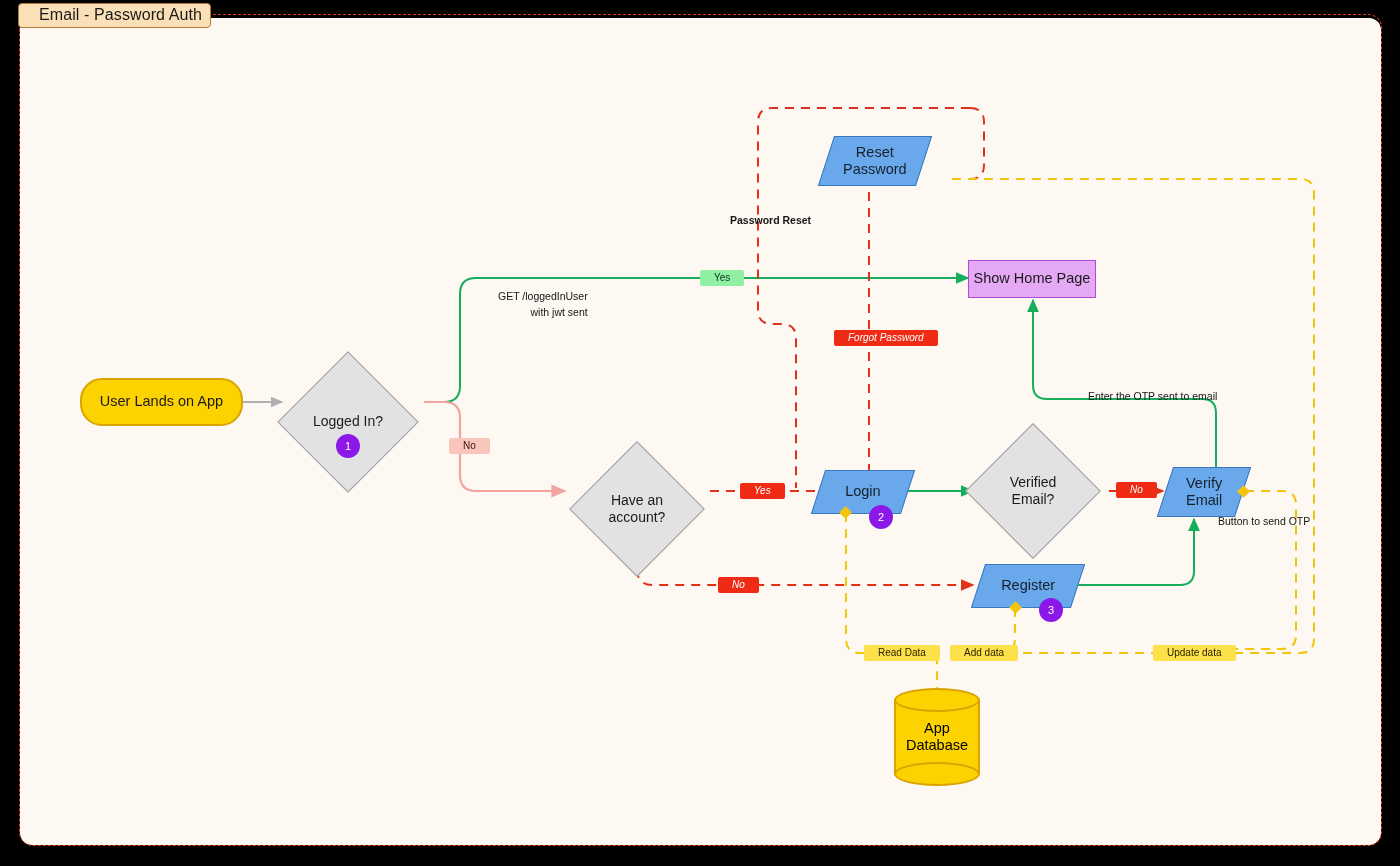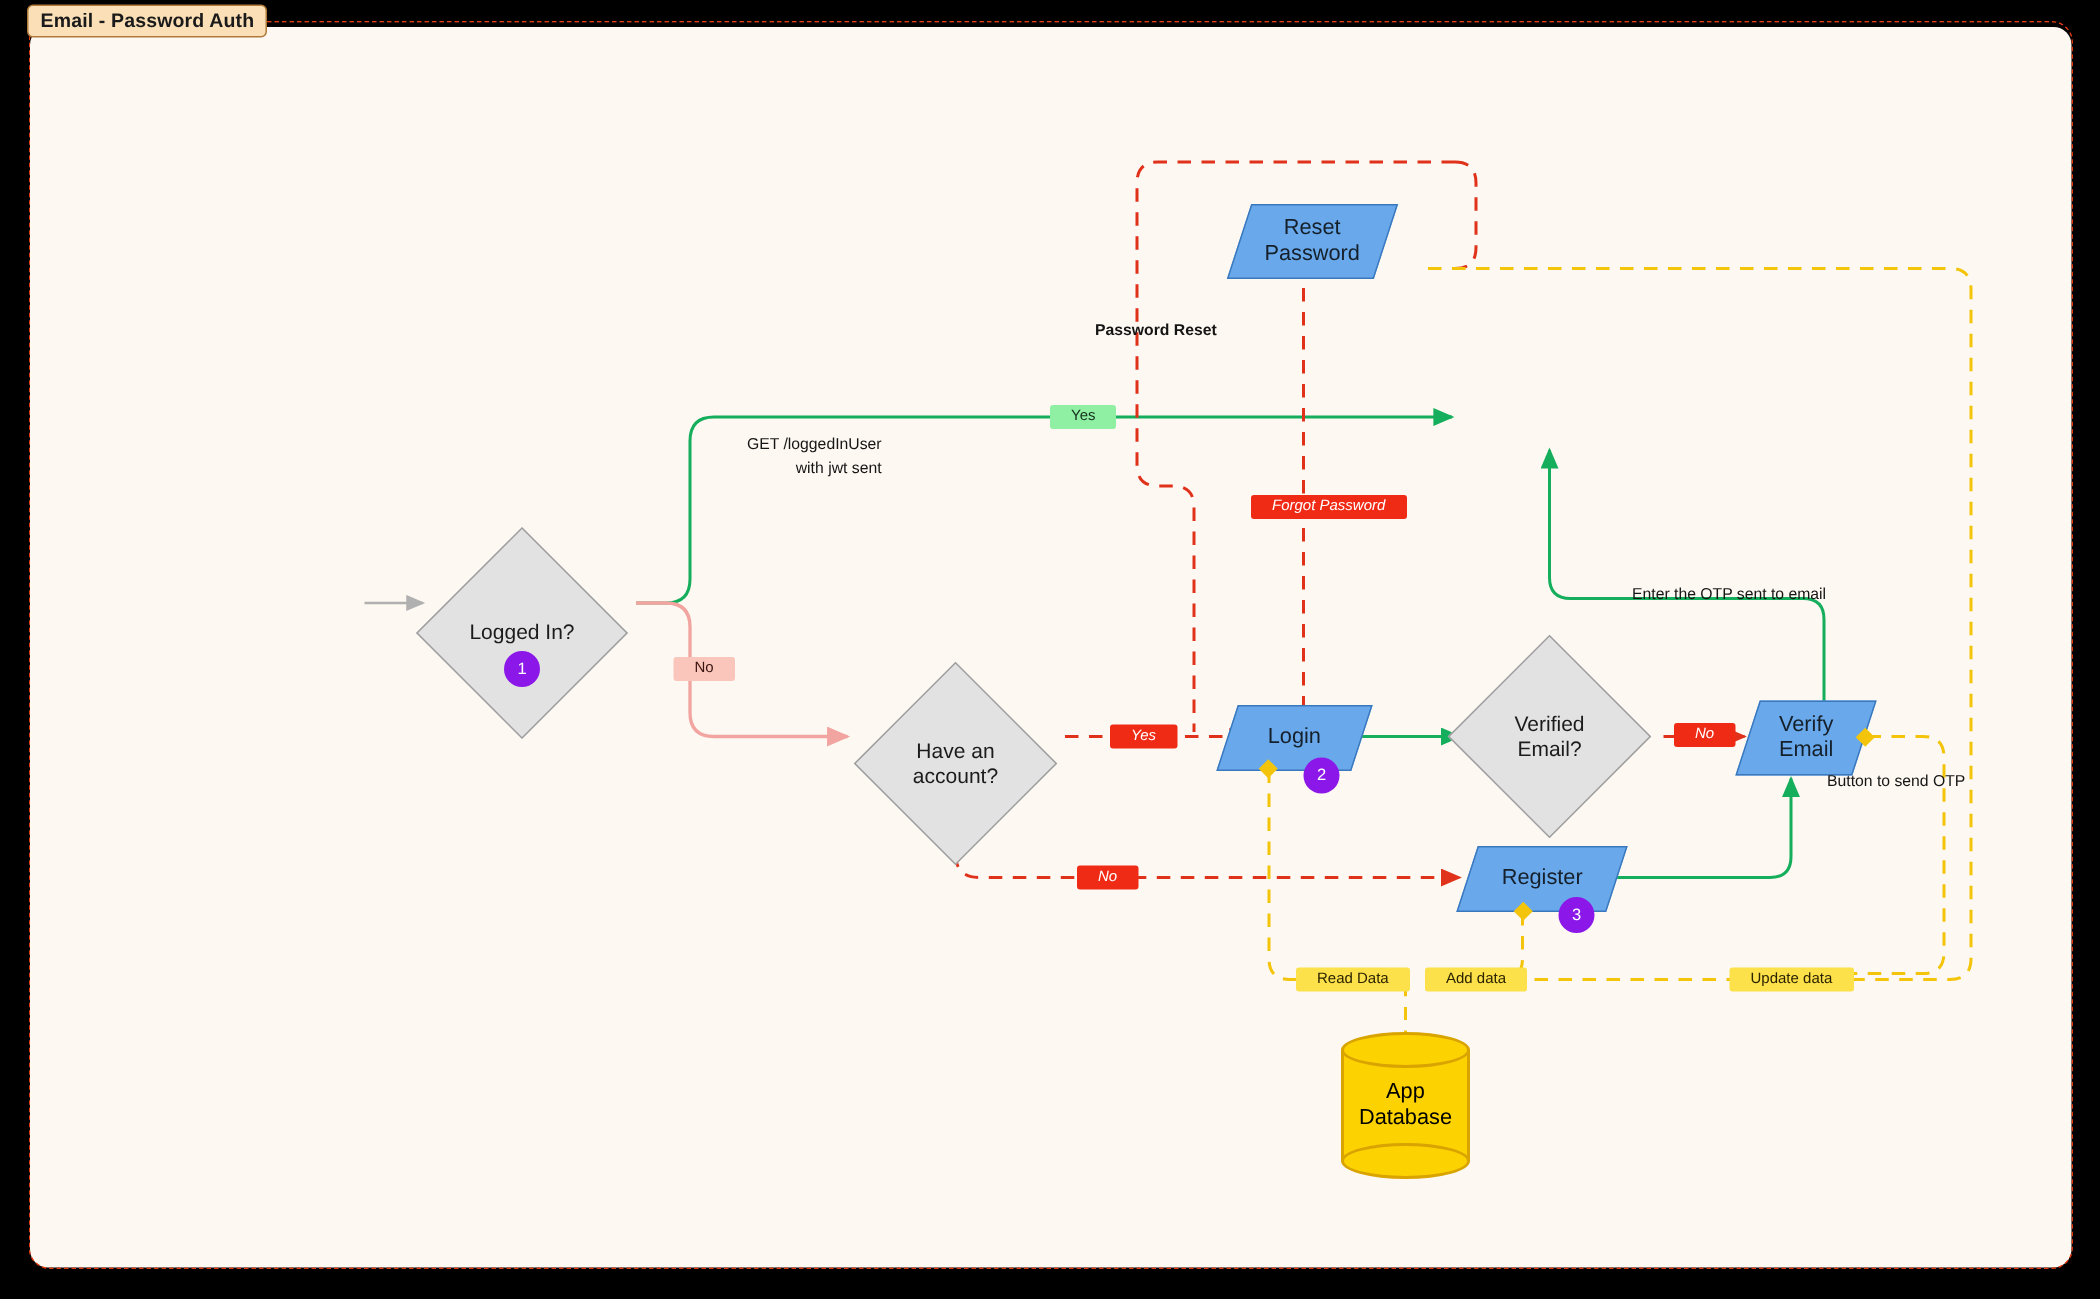--- a/index.html
+++ b/index.html
@@ -10,22 +10,22 @@
     overflow: hidden;
   }
   #root { position: relative; width: 1400px; height: 866px; background: #000; }
 
   
   #frame-tab {
     position: absolute; left: 18px; top: 3px;
     background: #fbdfb6;
     border: 1.5px solid #b07a3a;
     border-radius: 4px;
-    padding: 2px 8px 3px 8px;
-    font-size: 13px; font-weight: bold; color: #1a1a1a;
+    padding: 2px 8px 3px 20px;
+    font-size: 16px; font-weight: normal; color: #1a1a1a;
     letter-spacing: .1px;
     z-index: 40; white-space: nowrap;
   }
   
   #frame-outline {
     position: absolute; left: 19px; top: 14px;
     width: 1363px; height: 832px;
     border: 1.6px dashed #e03a10;
     border-radius: 14px; z-index: 30; pointer-events: none;
   }
@@ -182,20 +182,23 @@
 
       <path d="M826,495 L826,621 Q826,635 840,635 L900,635" fill="none" stroke="#f3c40a" stroke-width="2" stroke-dasharray="9 7"></path>
 
       <path d="M995,590 L995,621 Q995,635 981,635 L940,635" fill="none" stroke="#f3c40a" stroke-width="2" stroke-dasharray="9 7"></path>
 
       <path d="M1140,635 L931,635" fill="none" stroke="#f3c40a" stroke-width="2" stroke-dasharray="9 7"></path>
 
       <path d="M917,637 Q917,650 917,658 L917,673" fill="none" stroke="#f3c40a" stroke-width="2" stroke-dasharray="9 7"></path>
     </svg>
 
+    <div class="node n-start" style="left:60px; top:360px; width:163px; height:48px;">
+      <span class="txt">User Lands on App</span>
+    </div>
 
     <div class="n-diamond-wrap" style="left:278px; top:354px; width:100px; height:100px;text-decoration:underline;">
       <div class="dia"></div>
       <div class="dlabel">Logged In?</div>
     </div>
     <div class="badge" style="left:316px; top:416px;">1</div>
 
     <div class="n-diamond-wrap" style="left:569px; top:443px; width:96px; height:96px;">
       <div class="dia"></div>
       <div class="dlabel">
@@ -236,20 +239,23 @@
     </div>
     <div class="ydot" style="left:1219px; top:469px;"></div>
 
     <div class="node n-para" style="left:806px; top:118px; width:98px; height:50px;">
       <span class="txt">
         <span>Reset</span><br>
         <span>Password</span>
       </span>
     </div>
 
+    <div class="node n-rect-purple" style="left:948px; top:242px; width:128px; height:38px;">
+      <span class="txt">Show Home Page</span>
+    </div>
 
     <div class="n-db" style="left:874px; top:670px; width:86px; height:98px;">
       <div class="body"></div>
       <div class="top"></div>
       <div class="bot"></div>
       <div class="dbtxt">
         <div>
           <div>App</div>
           <div>Database</div>
         </div>

